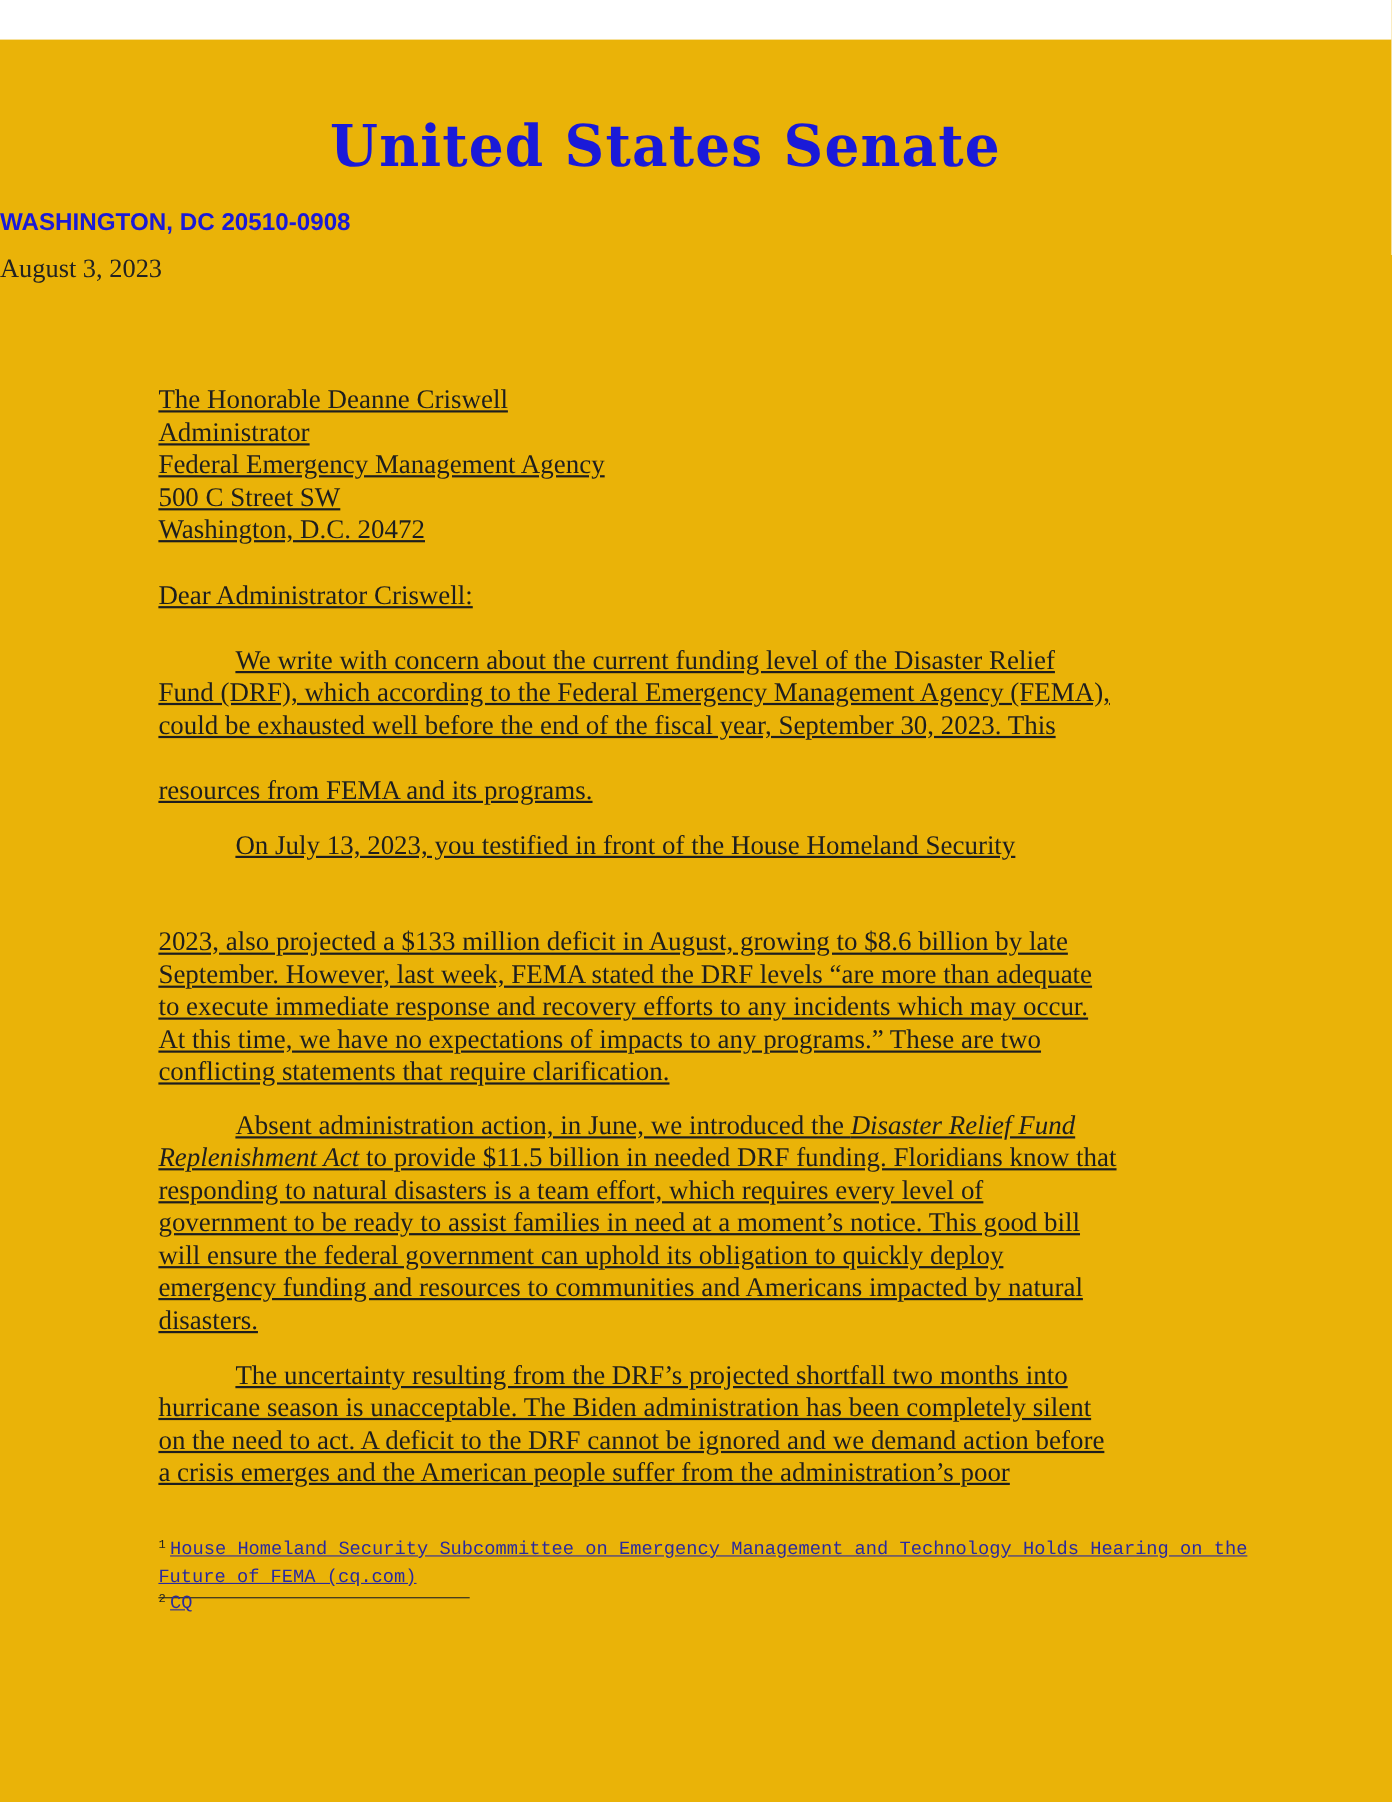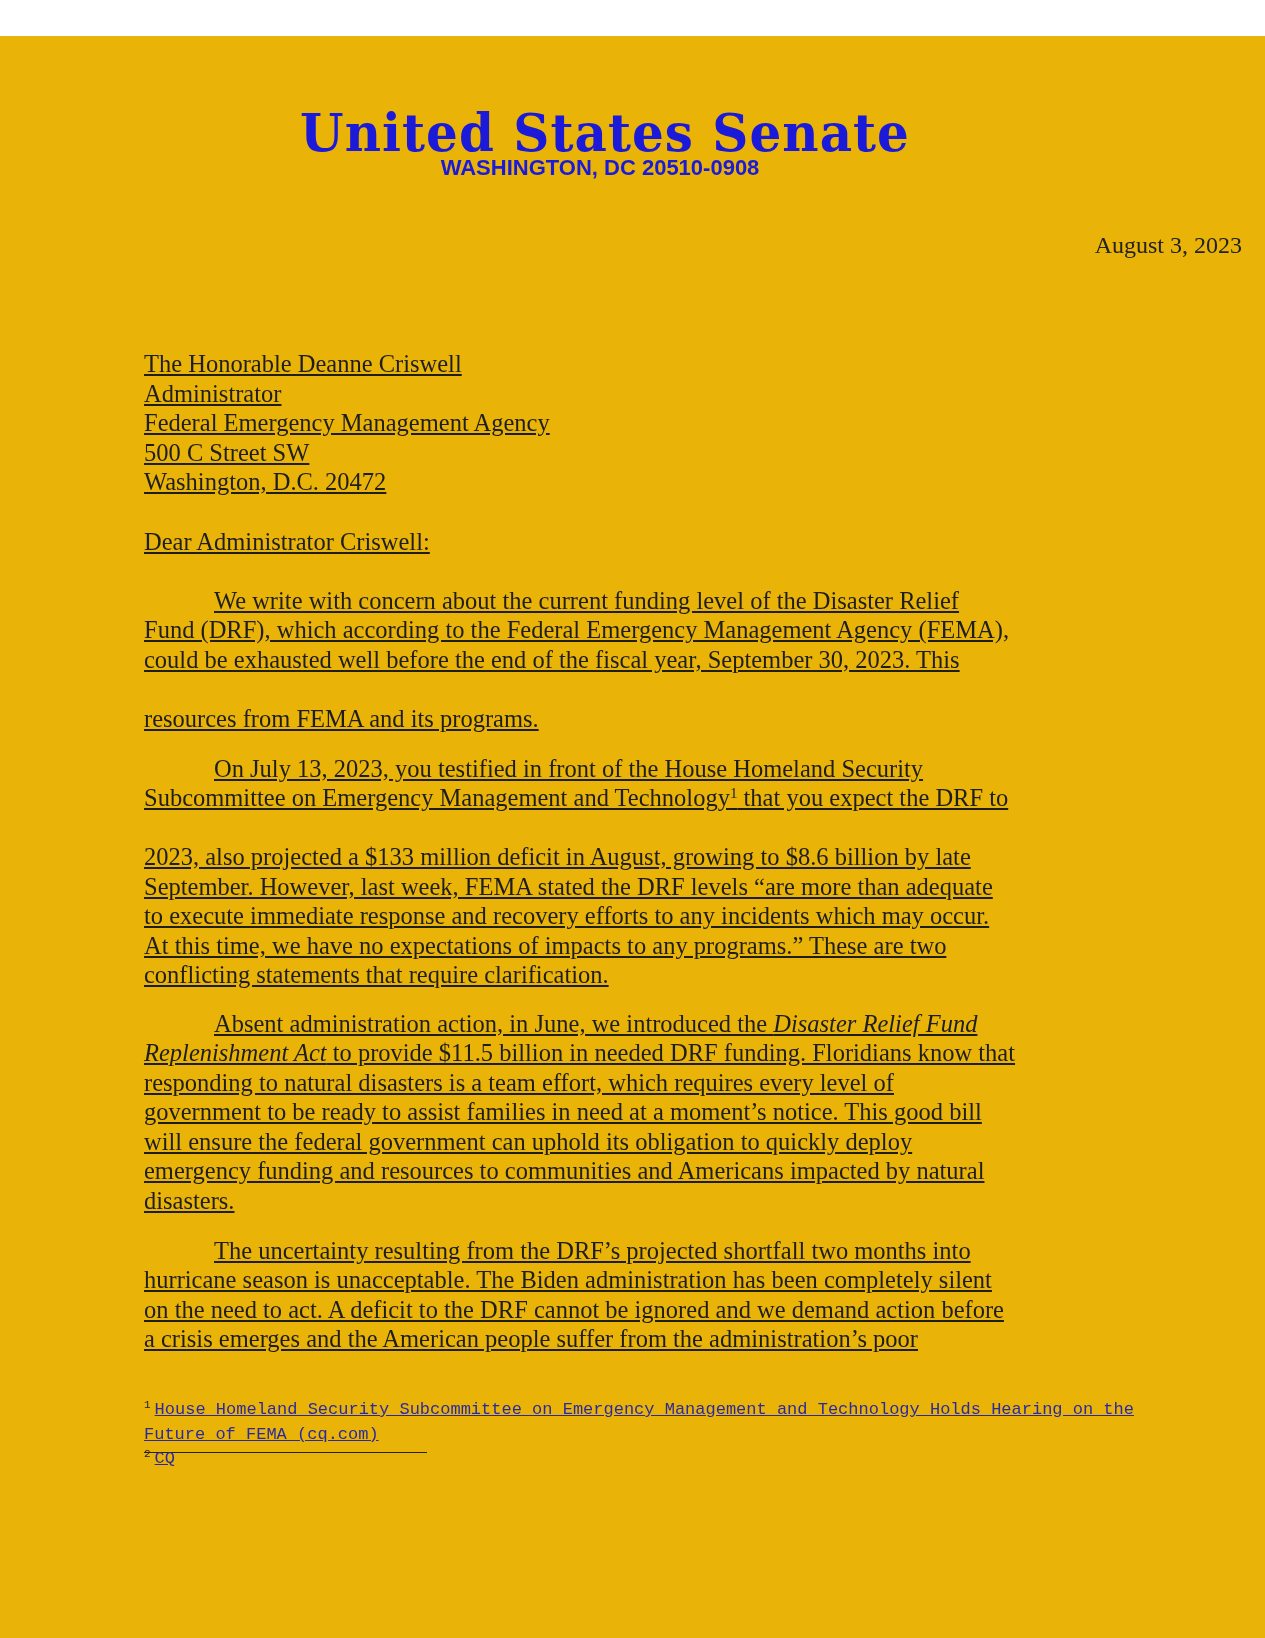--- a/index.html
+++ b/index.html
@@ -4,27 +4,27 @@
 <style>
   html, body { margin: 0; padding: 0; background: #ffffff; }
   body { width: 1265px; height: 1638px; position: relative; overflow: hidden; }
   .page { position: absolute; left: 0; top: 0; width: 1265px; height: 1638px; background: #eab308; margin-top: 36px; }
   .lh-title {
     position: absolute; left: 0; width: 1210px; top: 66px; text-align: center;
     font-family: "DejaVu Serif", serif; font-weight: bold; font-size: 50px;
     color: #1a1ad8; letter-spacing: 1px; line-height: 62px; transform: scaleY(1.05);
   }
   .lh-addr {
-    position: absolute; left: 0; width: 1200px; top: 117px; text-align: center;
+    position: absolute; left: 0; width: 1200px; top: 151px; 
     font-family: "Liberation Sans", sans-serif; font-weight: bold; font-size: 22px;
     color: #1a1ad8; line-height: 30px;
   }
   .date {
-    position: absolute; left: 0; width: 1210px; top: 194px; text-align: right;
-    font-family: "Liberation Serif", serif; font-size: 24px; color: #222; line-height: 30px; padding-left: 32px;
+    position: absolute; left: 0; width: 1210px; top: 194px; text-align: left;
+    font-family: "Liberation Serif", serif; font-size: 24px; color: #222; line-height: 30px;
   }
   .ln {
     position: absolute; left: 144px; white-space: nowrap;
     font-family: "Liberation Serif", serif; font-size: 24.5px; color: #1e1e1e; line-height: 30px; text-decoration: underline;
   }
   .ln.indent { left: 214px; }
   .ln sup { font-size: 15px; vertical-align: 8px; line-height: 0; }
   .ln i { font-style: italic; }
   .rule { position: absolute; left: 144px; top: 1416px; width: 283px; height: 1px; background: #222; }
   .fn {
@@ -51,23 +51,20 @@
   <div class="ln" style="top:431px">Washington, D.C. 20472</div>
 
   <div class="ln" style="top:491px">Dear Administrator Criswell:</div>
 
   <div class="ln indent" style="top:550px">We write with concern about the current funding level of the Disaster Relief</div>
   <div class="ln" style="top:579px">Fund (DRF), which according to the Federal Emergency Management Agency (FEMA),</div>
   <div class="ln" style="top:609px">could be exhausted well before the end of the fiscal year, September 30, 2023. This</div>
   <div class="ln" style="top:668px">resources from FEMA and its programs.</div>
 
   <div class="ln indent" style="top:718px">On July 13, 2023, you testified in front of the House Homeland Security</div>
-  <div class="ln" style="top:747px">
-    <span>Subcommittee on Emergency Management and Technology</span><sup>1</sup><span> that you expect the DRF to</span>
-  </div>
   <div class="ln" style="top:806px">2023, also projected a $133 million deficit in August, growing to $8.6 billion by late</div>
   <div class="ln" style="top:836px">September. However, last week, FEMA stated the DRF levels “are more than adequate</div>
   <div class="ln" style="top:865px">to execute immediate response and recovery efforts to any incidents which may occur.</div>
   <div class="ln" style="top:895px">At this time, we have no expectations of impacts to any programs.” These are two</div>
   <div class="ln" style="top:924px">conflicting statements that require clarification.</div>
 
   <div class="ln indent" style="top:973px">
     <span>Absent administration action, in June, we introduced the </span><i>Disaster Relief Fund</i>
   </div>
   <div class="ln" style="top:1002px">

